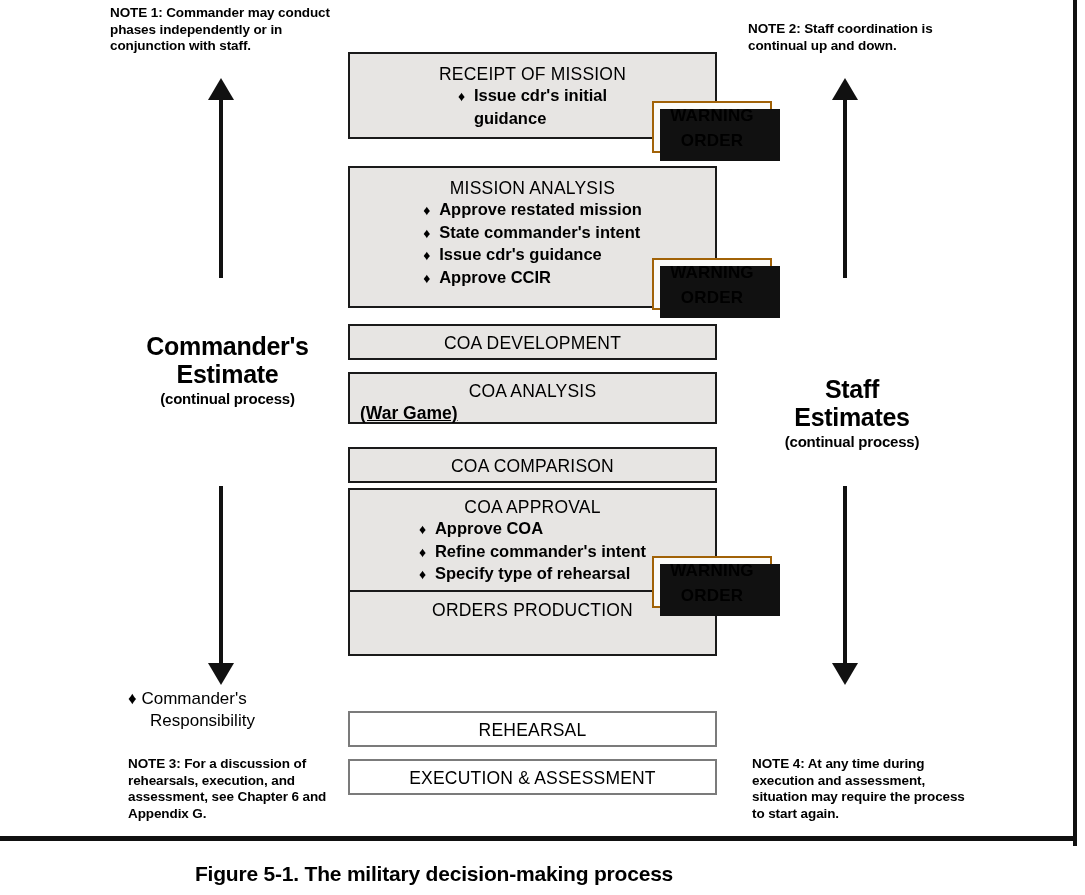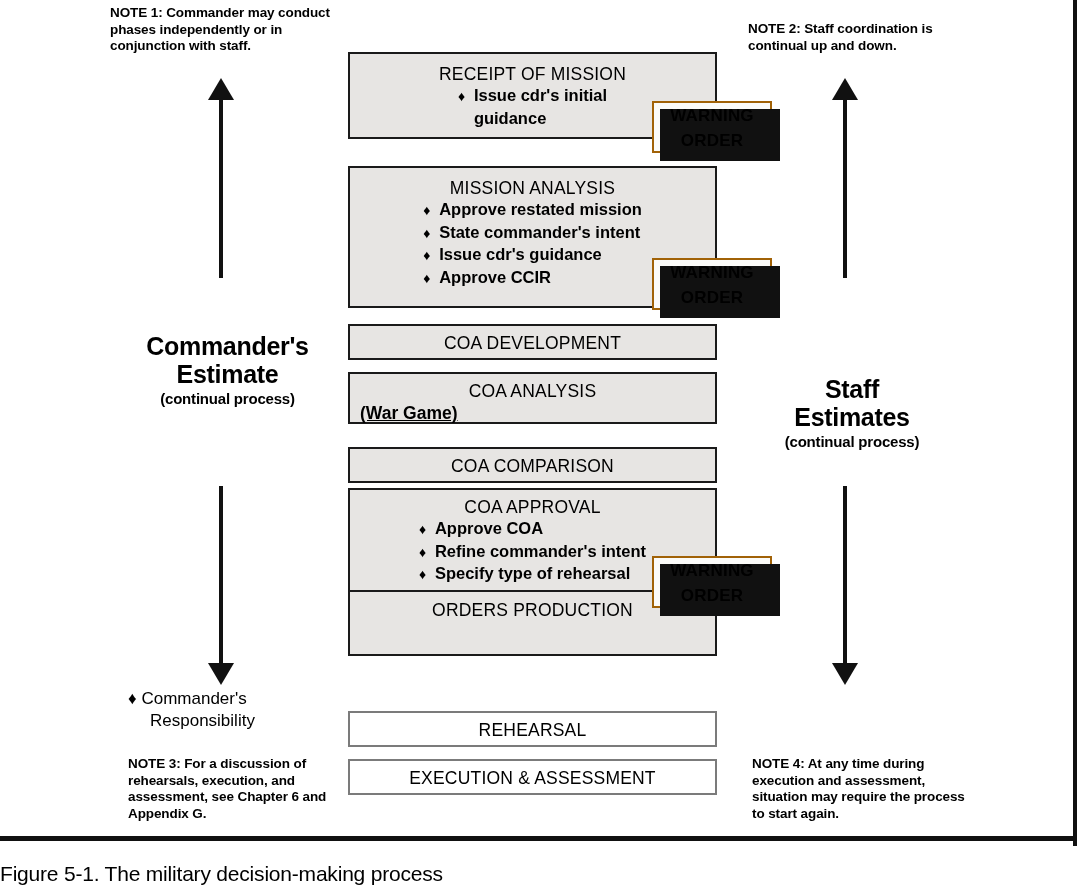--- a/index.html
+++ b/index.html
@@ -191,22 +191,22 @@
     padding-top: 1px;
     letter-spacing: 0.2px;
   }
 
   
   .figure-caption {
     position: absolute;
     left: 0;
     top: 862px;
     width: 868px;
-    text-align: left;
-    font-weight: normal;
+    text-align: center;
+    font-weight: bold;
     font-size: 21px;
     letter-spacing: -0.2px;
   }
 </style>
 </head>
 <body>
 
 <div id="page">
 
   <div class="frame-right"></div>

